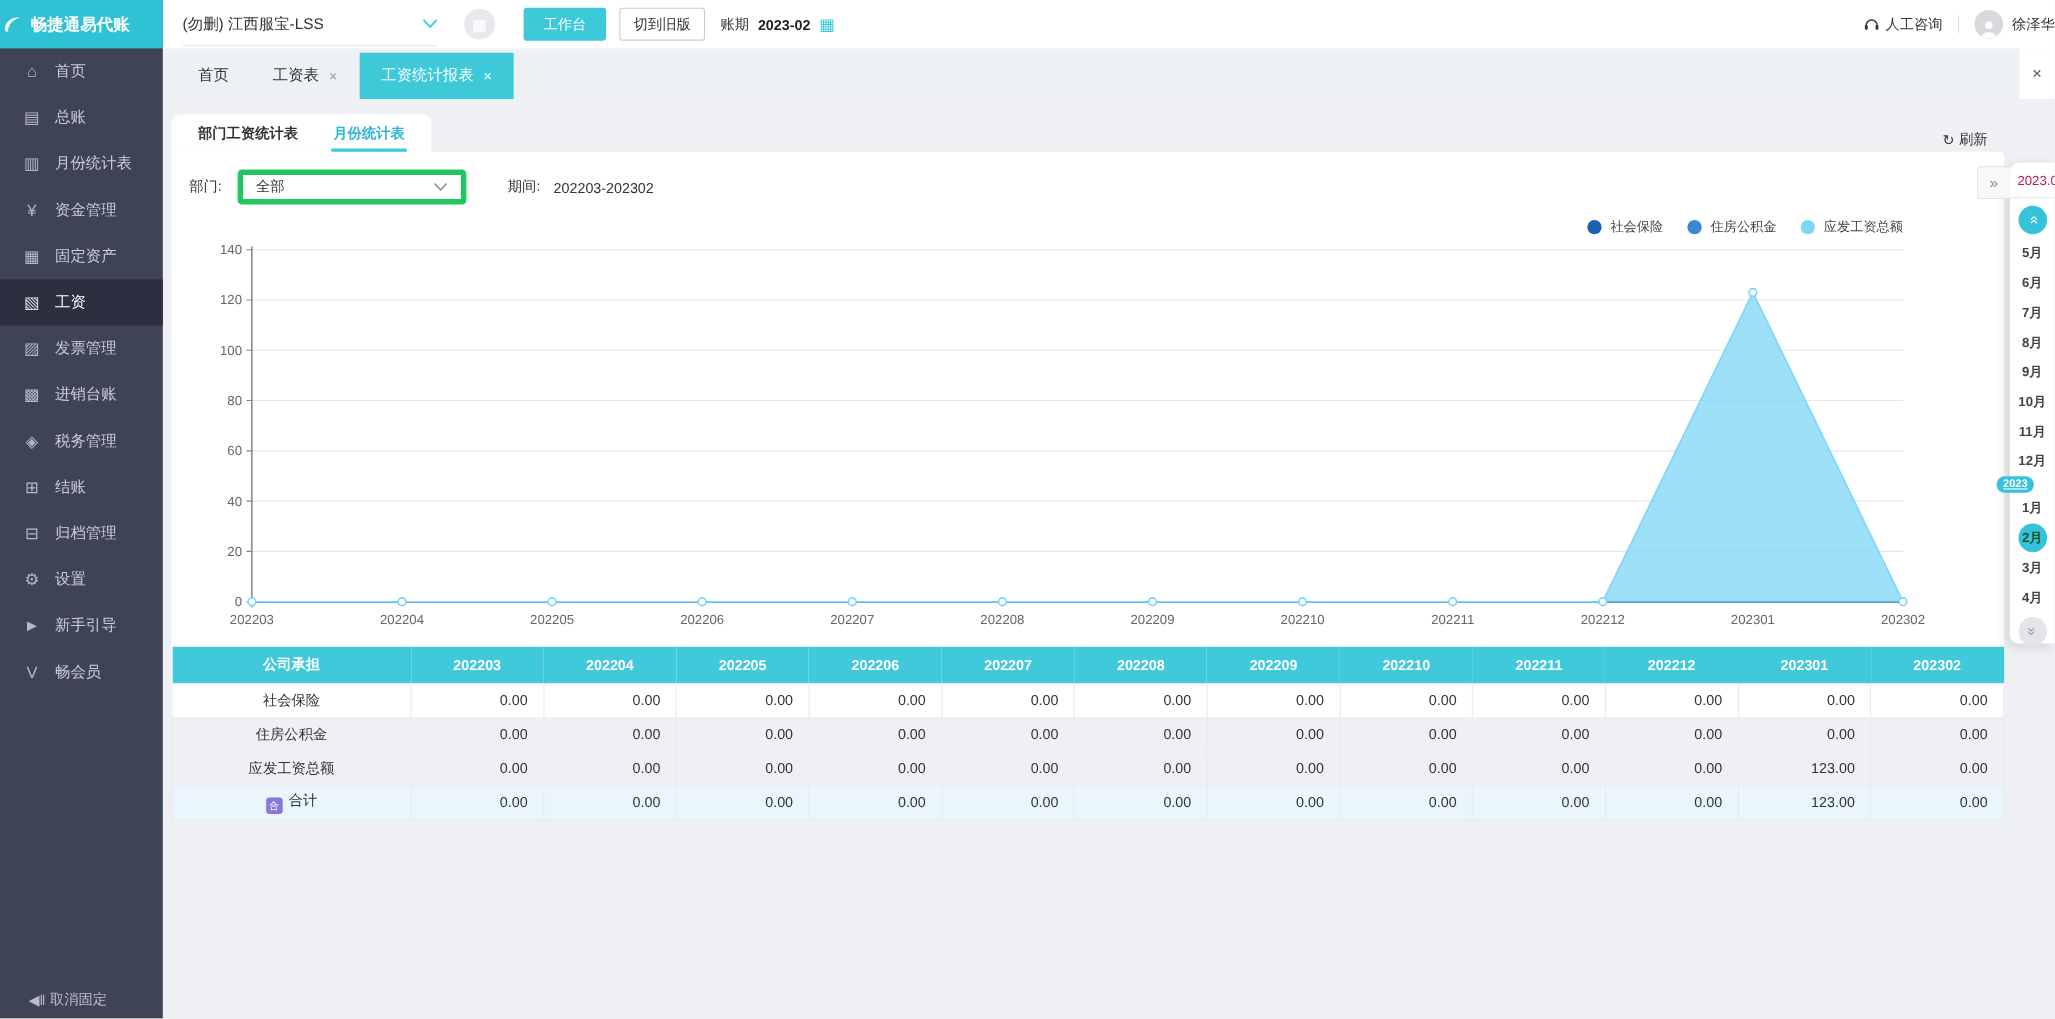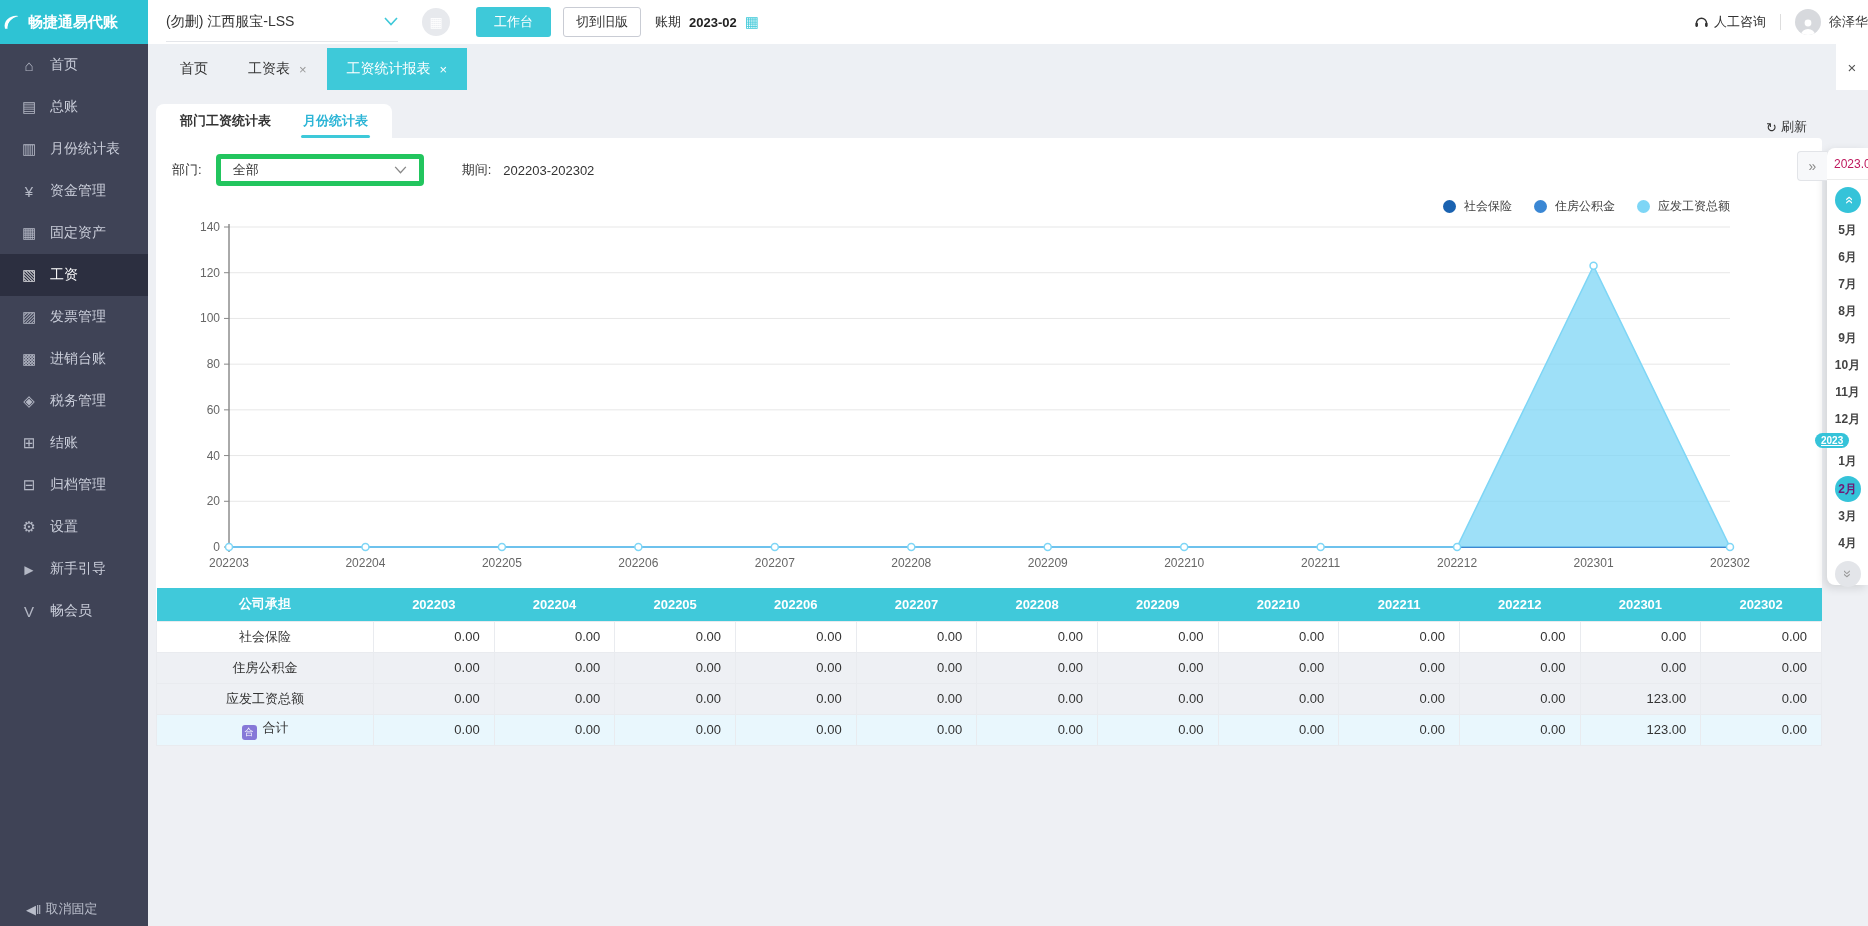--- a/index.html
+++ b/index.html
@@ -64,21 +64,21 @@
   #salary-table td { height:31px; border:1px solid #e9ebef; color:#333; }
   #salary-table td.row-label { text-align:center; }
   #salary-table td.cell-val { text-align:right; padding-right:14px; }
   #salary-table tr.total-row td { background:#e9f7fd; }
   .total-icon { display:inline-block; width:15px; height:15px; background:#8678d8; color:#fff; font-size:9px; line-height:15px; text-align:center; border-radius:3px; vertical-align:-3px; margin-right:6px; }
   
   #month-panel { position:absolute; left:1827px; top:148px; width:41px; height:437px; background:#fff; border-radius:8px 0 0 8px; box-shadow:-3px 3px 10px rgba(0,0,0,.12); z-index:6; }
   #panel-header { height:32px; line-height:32px; font-size:12px; color:#be185d; padding-left:7px; border-bottom:1px solid #ececec; white-space:nowrap; overflow:hidden; }
   #panel-body { display:flex; flex-direction:column; align-items:center; padding-top:5px; }
   .month-item { width:100%; height:27px; line-height:27px; text-align:center; font-size:12px; font-weight:bold; color:#444; cursor:pointer; }
-  .month-item.active { width:26px; height:26px; line-height:26px; border-radius:50%; background:#35c3d9; color:#701a75; margin:1px 0; }
+  .month-item.active { width:26px; height:26px; line-height:26px; border-radius:50%; background:#35c3d9; color:#14532d; margin:1px 0; }
   .year-badge { align-self:flex-start; margin-left:-12px; height:15px; line-height:15px; padding:0 6px; background:#35c3d9; color:#fff; font-size:10px; font-weight:bold; border-radius:8px; cursor:default;text-decoration:underline; }
   .panel-scroll { width:26px; height:26px; border-radius:50%; display:flex; align-items:center; justify-content:center; font-size:14px; cursor:pointer; margin:2px 0 4px; }
   .panel-scroll.up { background:#35c3d9; color:#fff; }
   .panel-scroll.down { background:#e3e5e9; color:#999; margin-top:4px; }
   .rot-up { transform:rotate(-90deg); display:inline-block; }
   .rot-down { transform:rotate(90deg); display:inline-block; }
   #collapse-tab { position:absolute; left:-30px; top:3px; width:30px; height:30px; background:#f7f8fa; border:1px solid #e2e4e8; border-right:none; border-radius:4px 0 0 4px; display:flex; align-items:center; justify-content:center; color:#888; font-size:14px; cursor:pointer; }
 </style>
 </head>
 <body>

